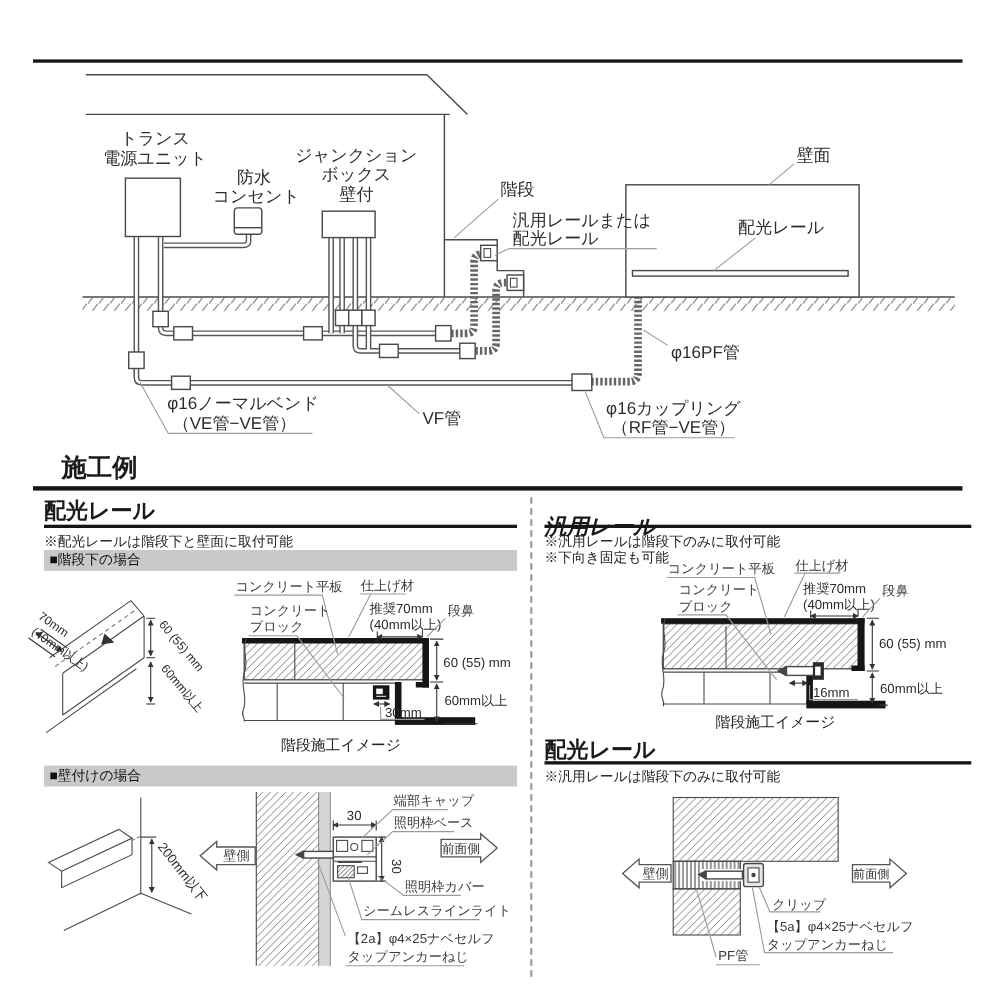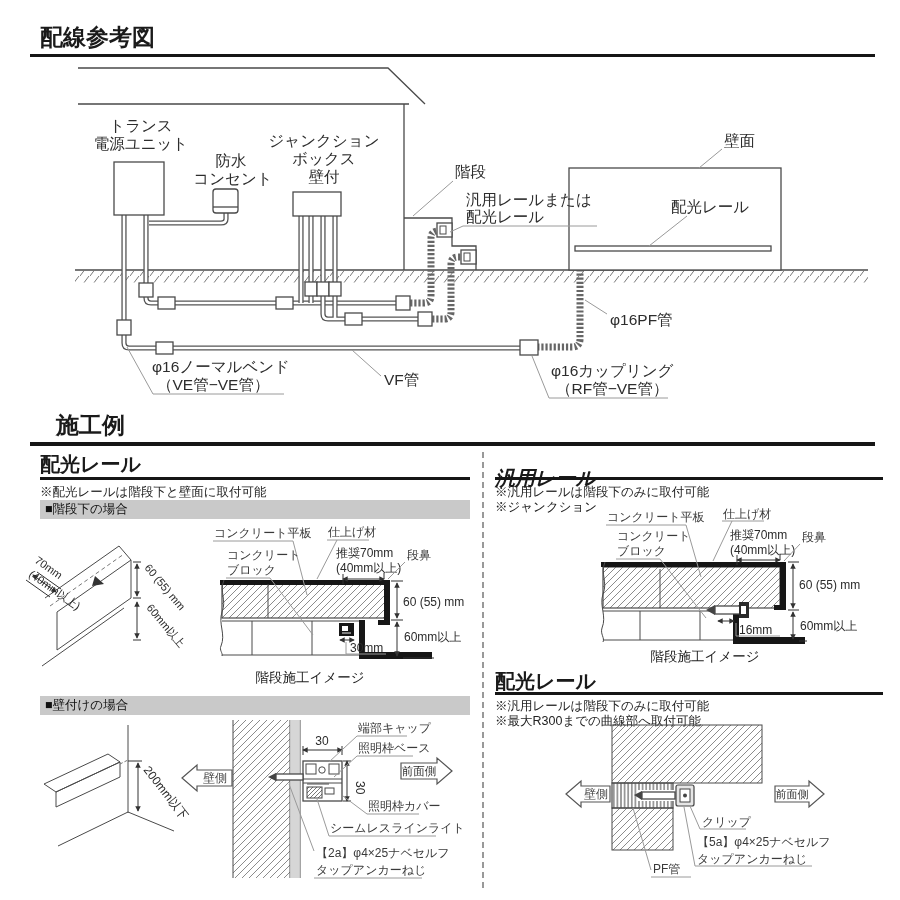--- a/index.html
+++ b/index.html
@@ -30,21 +30,20 @@
   .coup{fill:#fff;stroke:#4a4a4a;stroke-width:1.3;}
   .blk{fill:#161616;stroke:none;}
   .wht{fill:#fff;stroke:#4a4a4a;stroke-width:1.3;}
   .arrowbox{fill:#fff;stroke:#555;stroke-width:1.2;}
 </style>
 </head>
 <body>
 
 <div class="page">
 
-  <div class="abs t-main" style="left:40px;top:22px;">配線参考図</div>
   <div class="abs rule" style="left:30px;top:54px;width:845px;height:3px;"></div>
 
   <svg class="abs" style="left:0;top:60px;" width="900" height="345" viewBox="0 60 900 345">
     <defs>
       <pattern id="hg" width="10" height="12" patternUnits="userSpaceOnUse">
         <path d="M0 12 L9 0" stroke="#777" stroke-width="1" fill="none"></path>
       </pattern>
       <pattern id="hc" width="7" height="7" patternUnits="userSpaceOnUse">
         <path d="M0 7 L7 0" stroke="#6f6f6f" stroke-width="0.8" fill="none"></path>
       </pattern>
@@ -153,25 +152,24 @@
 
   <div class="abs t-sec" style="left:40px;top:451px;">配光レール</div>
   <div class="abs rule" style="left:40px;top:477px;width:430px;height:3px;"></div>
   <div class="abs note" style="left:40px;top:484px;">※配光レールは階段下と壁面に取付可能</div>
   <div class="abs bar" style="left:40px;top:500px;width:425px;height:19px;">■階段下の場合</div>
   <div class="abs bar" style="left:40px;top:696px;width:425px;height:19px;">■壁付けの場合</div>
 
   <div class="abs t-sec" style="left:495px;top:465px;font-style:italic;">汎用レール</div>
   <div class="abs rule" style="left:495px;top:477px;width:388px;height:3px;"></div>
   <div class="abs note" style="left:495px;top:484px;">※汎用レールは階段下のみに取付可能</div>
-  <div class="abs note" style="left:495px;top:499px;">※ジャンクション</div>
+  <div class="abs note" style="left:495px;top:499px;">※下向き固定も可能</div>
   <div class="abs t-sec" style="left:495px;top:668px;">配光レール</div>
   <div class="abs rule" style="left:495px;top:692px;width:388px;height:3px;"></div>
   <div class="abs note" style="left:495px;top:698px;">※汎用レールは階段下のみに取付可能</div>
-  <div class="abs note" style="left:495px;top:713px;">※最大R300までの曲線部へ取付可能</div>
 
   <svg class="abs" style="left:30px;top:515px;" width="450" height="180" viewBox="30 515 450 180">
 
     <g>
       <path class="lnT" d="M45 598 L119 546 M57 612 L131 560 M119 546 L131 560 M131 560 V598 M57 612 V650 M57 650 L131 598 M42 666 L124 608"></path>
       <path d="M50 606 L124 554" stroke="#777" stroke-width="1" stroke-dasharray="4 3" fill="none"></path>
       <polygon points="95,576 104,584 92,586" fill="#333"></polygon>
       <path class="dimln" d="M50 597 L26 580 M61 589 L37 572"></path>
       <line class="dimln" x1="33" y1="575" x2="56" y2="592" marker-start="url(#arr)" marker-end="url(#arr)"></line>
       <text class="dimS" x="34" y="562" transform="rotate(35 34 562)">70mm</text>

